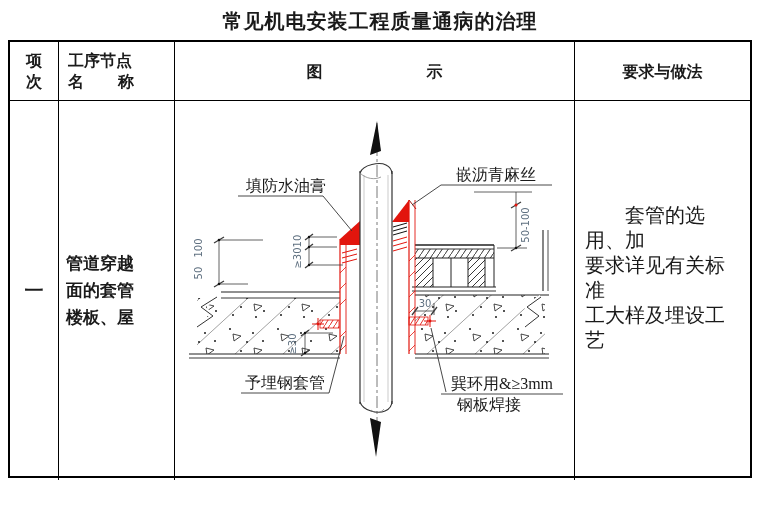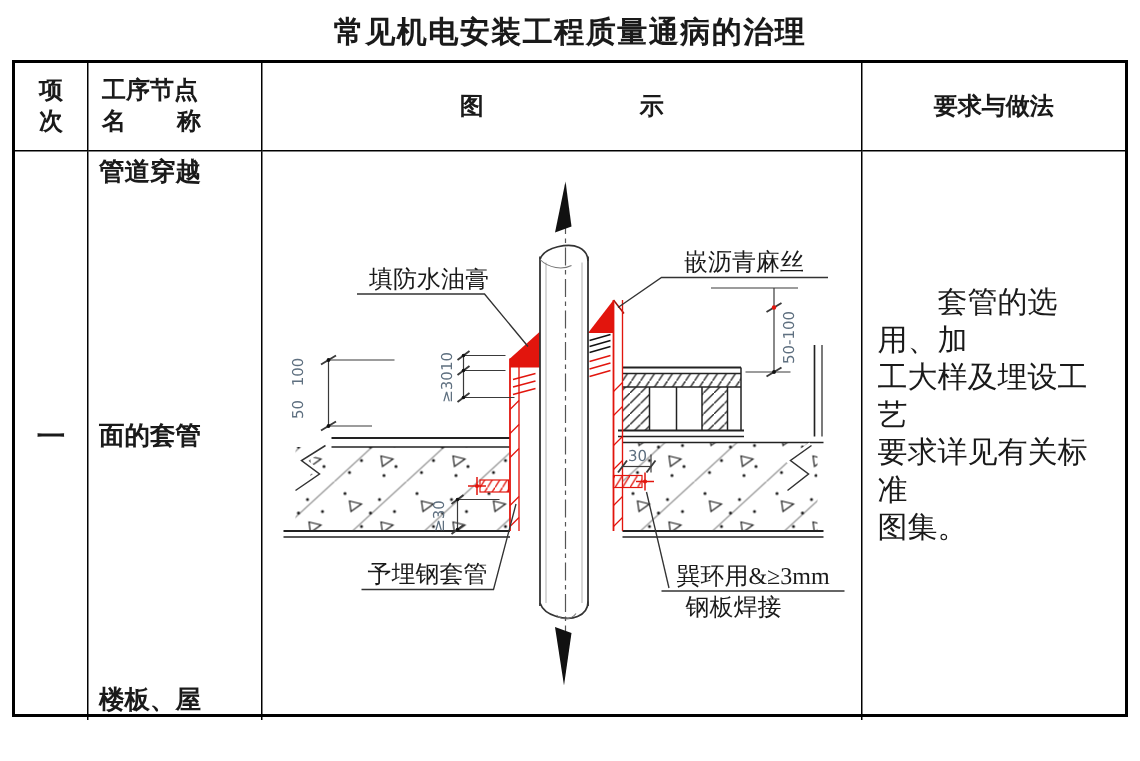--- a/index.html
+++ b/index.html
@@ -24,21 +24,21 @@
 
   .hdr { display:flex; flex-direction:column; justify-content:center; align-items:center;
          font-weight:bold; font-size:16px; line-height:21px; }
   .hdr-c2 { align-items:flex-start; padding-left:9px; }
   .name-spread { display:flex; justify-content:space-between; width:66px; }
   .hdr-c3-inner { display:flex; justify-content:space-between; width:136px; }
   .hdr-c3 { flex-direction:row; justify-content:center; }
 
   .bodycell { display:flex; flex-direction:column; justify-content:center; }
   .c-index { align-items:center; font-size:19px; font-weight:bold; }
-  .c-name { padding-left:7px; font-weight:bold; font-size:17px; line-height:27px;justify-content:space-between; }
+  .c-name { padding-left:7px; font-weight:bold; font-size:17px; line-height:27px; }
   .c-req  { padding:0 9px 26px 10px; font-size:20px; line-height:25px; }
   .c-req .ln1 { text-indent:2em; }
   .c-draw { position:relative; justify-content:flex-start; }
   svg text { user-select:none; }
   .zh { font-family:"Liberation Serif","DejaVu Serif",serif; font-size:16px; fill:#1a1a1a; }
   .dim { font-family:"DejaVu Sans",sans-serif; font-size:10px; fill:#5f7080; }
 </style>
 </head>
 <body>
 
@@ -260,18 +260,17 @@
       <text class="zh" x="111" y="90" text-anchor="middle">填防水油膏</text>
       <text class="zh" x="321" y="79" text-anchor="middle">嵌沥青麻丝</text>
       <text class="zh" x="110" y="287" text-anchor="middle">予埋钢套管</text>
       <text class="zh" x="327" y="288" text-anchor="middle">巽环用&amp;≥3mm</text>
       <text class="zh" x="314" y="309" text-anchor="middle">钢板焊接</text>
     </svg>
   </div>
 
   <div class="cell bodycell c-req last">
     <div class="ln1">套管的选用、加</div>
+    <div>要求详见有关标准</div>
     <div>工大样及埋设工艺</div>
-    <div>要求详见有关标准</div>
-    <div>图集。</div>
   </div>
 
 </div>
 
 </body></html>

